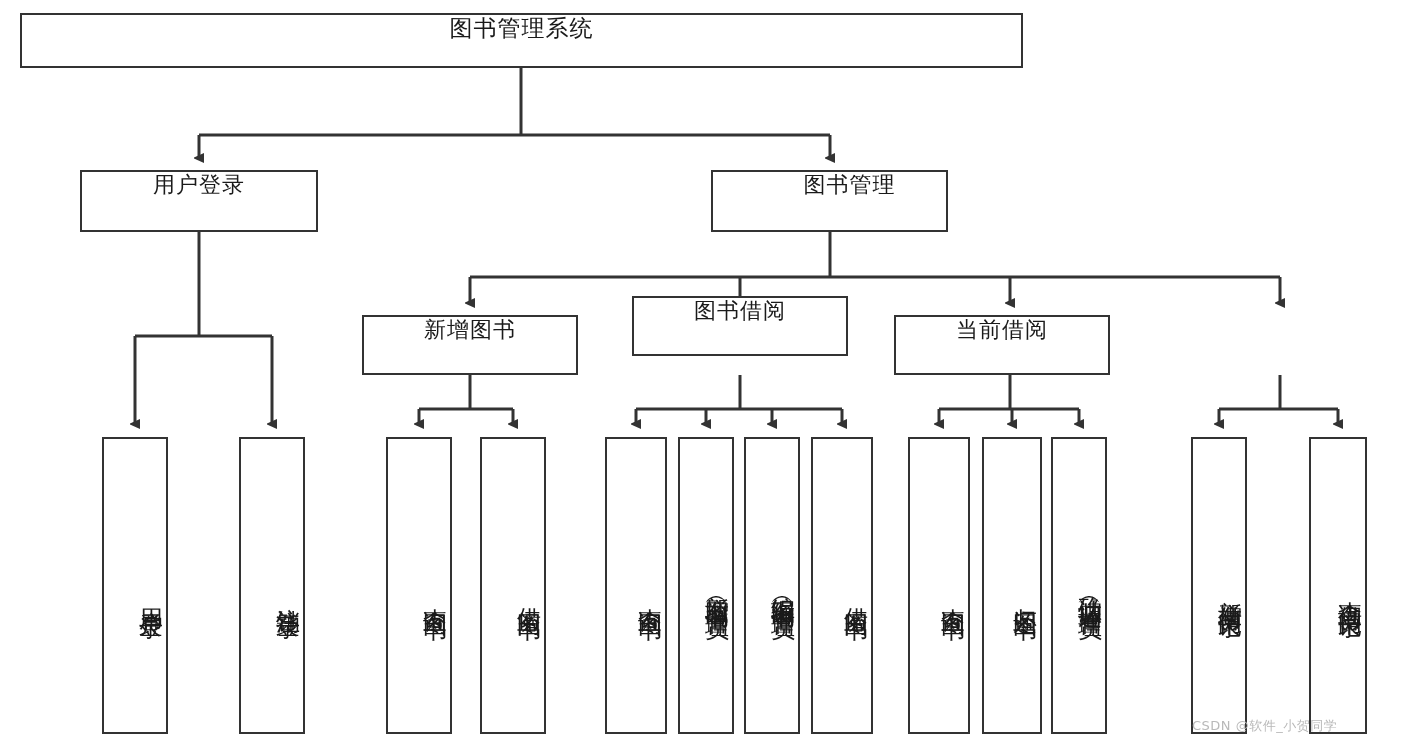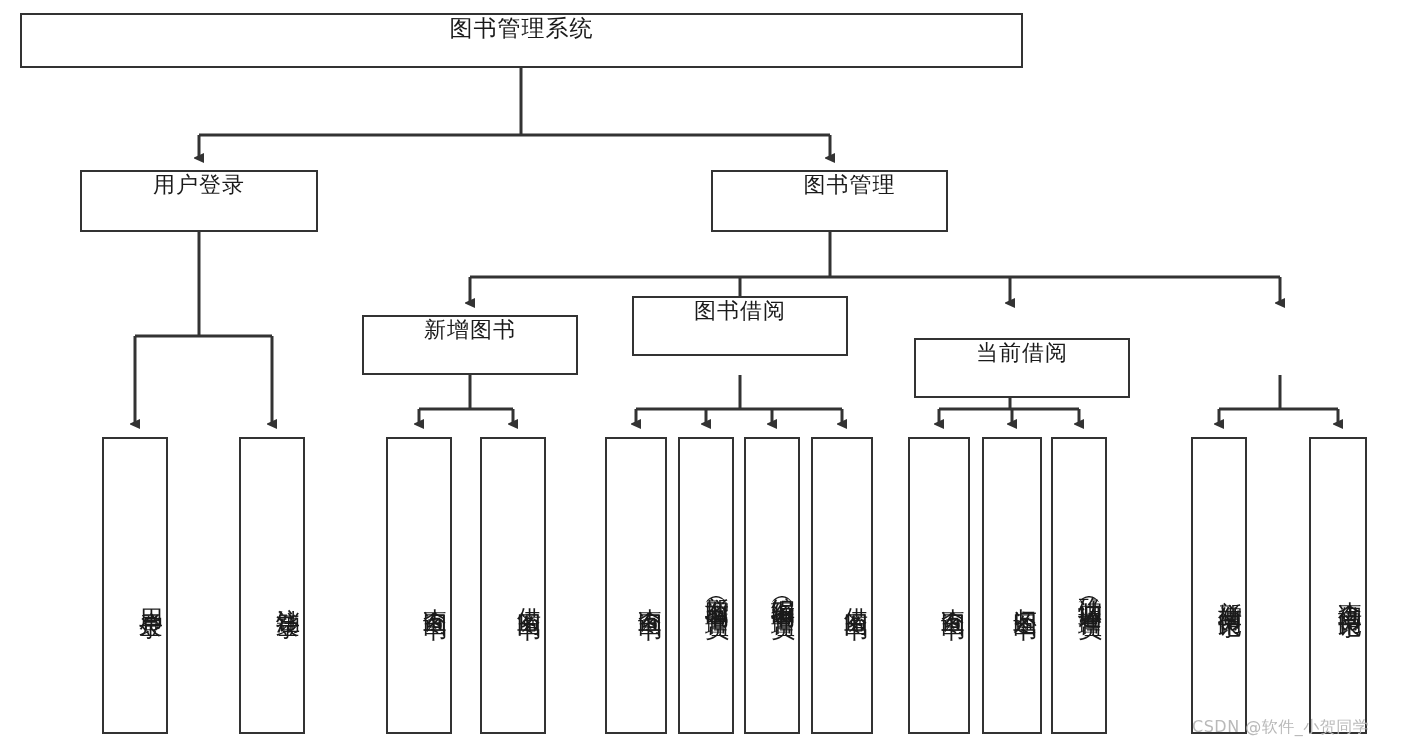--- a/index.html
+++ b/index.html
@@ -49,21 +49,21 @@
     line-height: 1.25;
     letter-spacing: 3px;
     align-items: flex-start;
     justify-content: center;
     padding-top: 18px;
     text-align: center;
   }
   .node-v.pad-small { padding-top: 10px; }
   .watermark {
     position: absolute;
-    font-size: 16px;
+    font-size: 13px;
     color: #b9b9b9;
     letter-spacing: 0.5px;
     white-space: nowrap;
     pointer-events: none;
   }
 </style>
 </head>
 <body>
 
 <div id="canvas">
@@ -143,21 +143,21 @@
   <div class="node node-h" style="left:711px; top:170px; width:237px; height:62px;padding-left:40px;">
     <span>图书管理</span>
   </div>
 
   <div class="node node-h" style="left:362px; top:315px; width:216px; height:60px;">
     <span>新增图书</span>
   </div>
   <div class="node node-h" style="left:632px; top:296px; width:216px; height:60px;">
     <span>图书借阅</span>
   </div>
-  <div class="node node-h" style="left:914px; top:315px; width:216px; height:60px;margin-top:23px;">
+  <div class="node node-h" style="left:894px; top:315px; width:216px; height:60px;">
     <span>当前借阅</span>
   </div>
 
   <div class="node node-v" style="left:102px; top:437px; width:66px; height:297px;">
     <span>用户登录</span>
   </div>
   <div class="node node-v" style="left:239px; top:437px; width:66px; height:297px;">
     <span>注销登录</span>
   </div>
 

